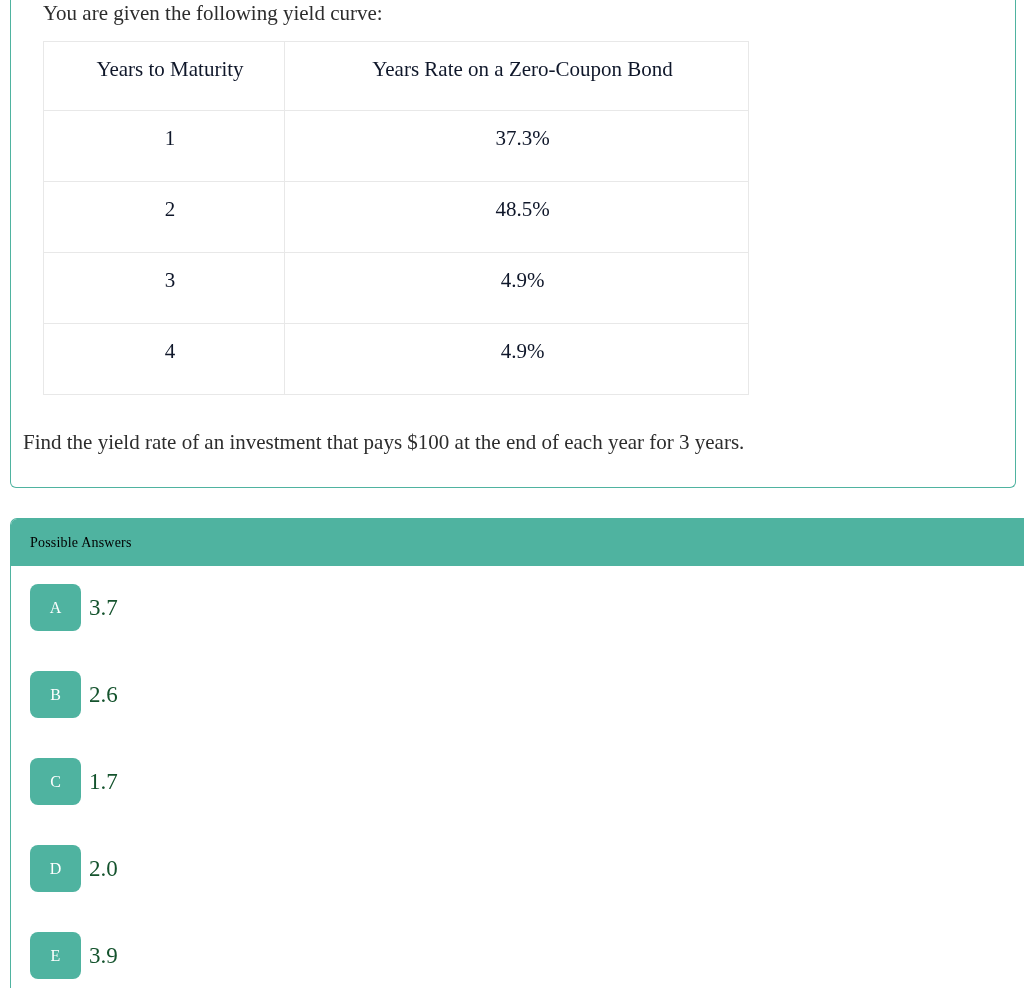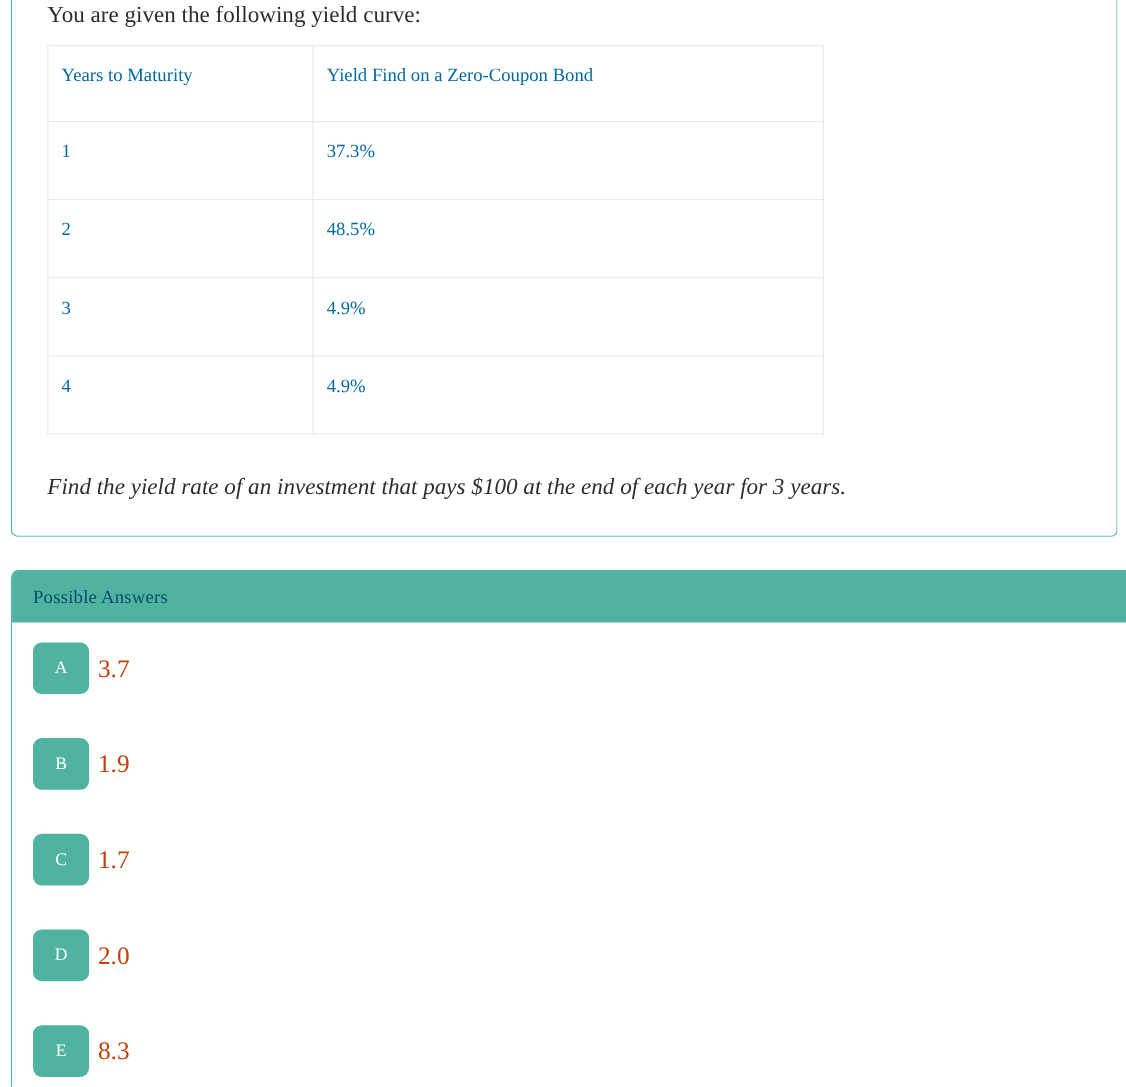--- a/index.html
+++ b/index.html
@@ -55,42 +55,41 @@
     table-layout: fixed;
     width: 705px;
     border: 1px solid #e3e3e3;
   }
   .yield-table col.c1 { width: 241px; }
   .yield-table col.c2 { width: 464px; }
 
   .yield-table th,
   .yield-table td {
     border: 1px solid #e8e8e8;
-    text-align: left;
+    text-align: center;
     vertical-align: top;
     padding: 14px 0 0 12px;
     font-weight: normal;
-    font-size: 17px;
+    font-size: 21px;
     line-height: 26px;
-    color: #0369a1;
+    color: #0f172a;
   }
   .yield-table th { height: 54px; }
   .yield-table td { height: 56px; }
 
   .find-text {
     font-size: 21px;
     line-height: 26px;
     color: #2d2d2d;
     margin: 0;
     padding: 0;
     position: absolute;
-    left: 32px;
+    left: 12px;
     top: 469px;
     white-space: nowrap;
-    font-style: italic;
   }
 
   
   .answers-panel {
     position: absolute;
     left: 10px;
     top: 518px;
     width: 1020px;
     height: 500px;
     box-sizing: border-box;
@@ -103,22 +102,22 @@
   .answers-header {
     height: 47px;
     background: #4fb3a0;
     border-top-left-radius: 6px;
     display: flex;
     align-items: center;
     padding-left: 19px;
     box-sizing: border-box;
   }
   .answers-header-title {
-    color: #0c4a6e;
-    font-size: 17px;
+    color: #000000;
+    font-size: 14px;
     line-height: 20px;
     letter-spacing: 0.2px;
   }
 
   .answers-list {
     padding-top: 18px;
   }
 
   .answer-option {
     display: flex;
@@ -141,40 +140,40 @@
   .answer-badge-letter {
     color: #ffffff;
     font-size: 16px;
     line-height: 18px;
   }
 
   .answer-value {
     margin-left: 8px;
     font-size: 23px;
     line-height: 27px;
-    color: #c2410c;
+    color: #14532d;
   }
 </style>
 </head>
 <body>
 
 <div class="question-card">
   <div class="question-body">
 
     <p class="intro-text">You are given the following yield curve:</p>
 
     <table class="yield-table">
       <colgroup>
         <col class="c1">
         <col class="c2">
       </colgroup>
       <thead>
         <tr>
           <th>Years to Maturity</th>
-          <th>Yield Find on a Zero-Coupon Bond</th>
+          <th>Years Rate on a Zero-Coupon Bond</th>
         </tr>
       </thead>
       <tbody>
         <tr>
           <td>1</td>
           <td>37.3%</td>
         </tr>
         <tr>
           <td>2</td>
           <td>48.5%</td>
@@ -207,38 +206,38 @@
       <div class="answer-badge">
         <span class="answer-badge-letter">A</span>
       </div>
       <span class="answer-value">3.7</span>
     </div>
 
     <div class="answer-option">
       <div class="answer-badge">
         <span class="answer-badge-letter">B</span>
       </div>
-      <span class="answer-value">1.9</span>
+      <span class="answer-value">2.6</span>
     </div>
 
     <div class="answer-option">
       <div class="answer-badge">
         <span class="answer-badge-letter">C</span>
       </div>
       <span class="answer-value">1.7</span>
     </div>
 
     <div class="answer-option">
       <div class="answer-badge">
         <span class="answer-badge-letter">D</span>
       </div>
       <span class="answer-value">2.0</span>
     </div>
 
     <div class="answer-option">
       <div class="answer-badge">
         <span class="answer-badge-letter">E</span>
       </div>
-      <span class="answer-value">8.3</span>
+      <span class="answer-value">3.9</span>
     </div>
 
   </div>
 </div>
 
 </body></html>

